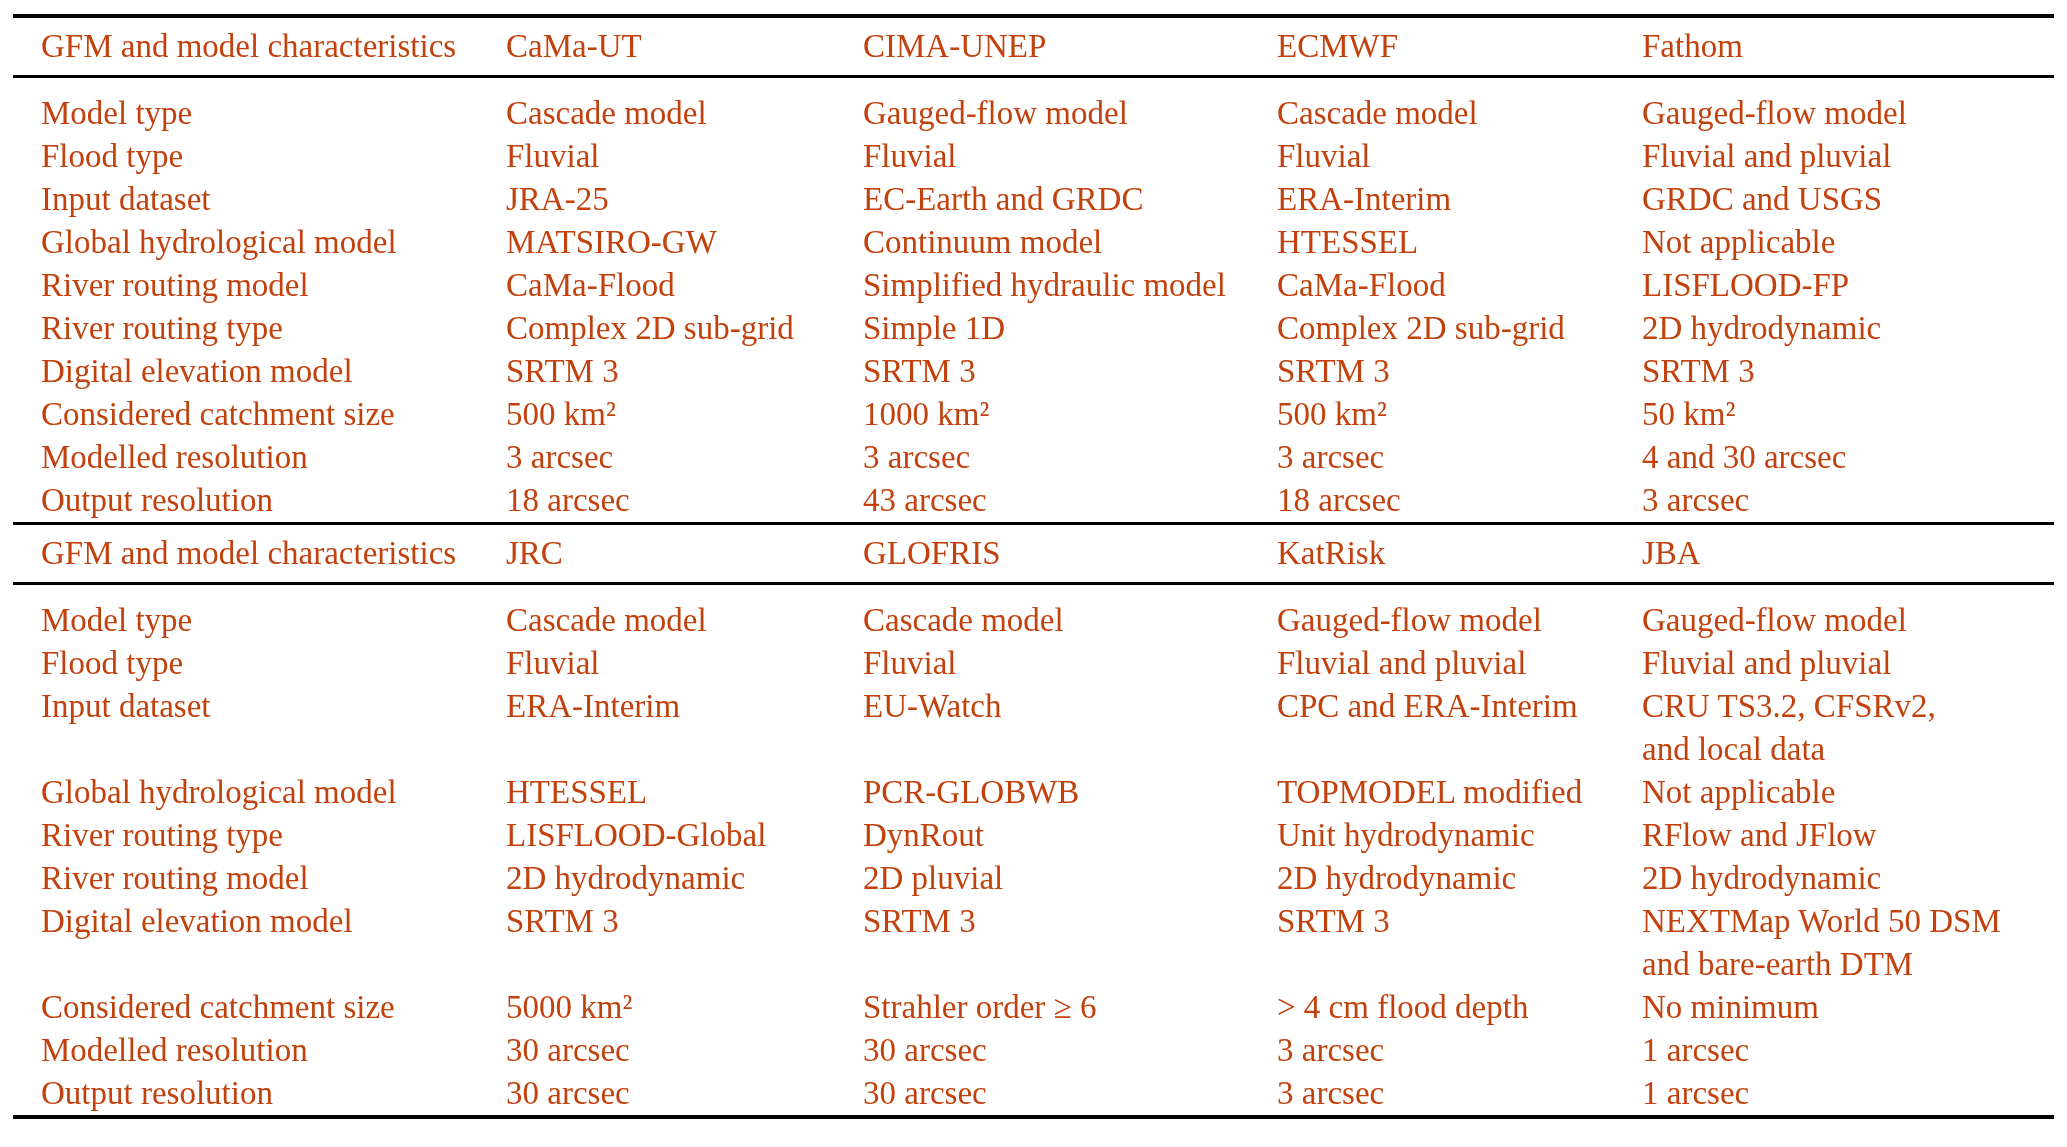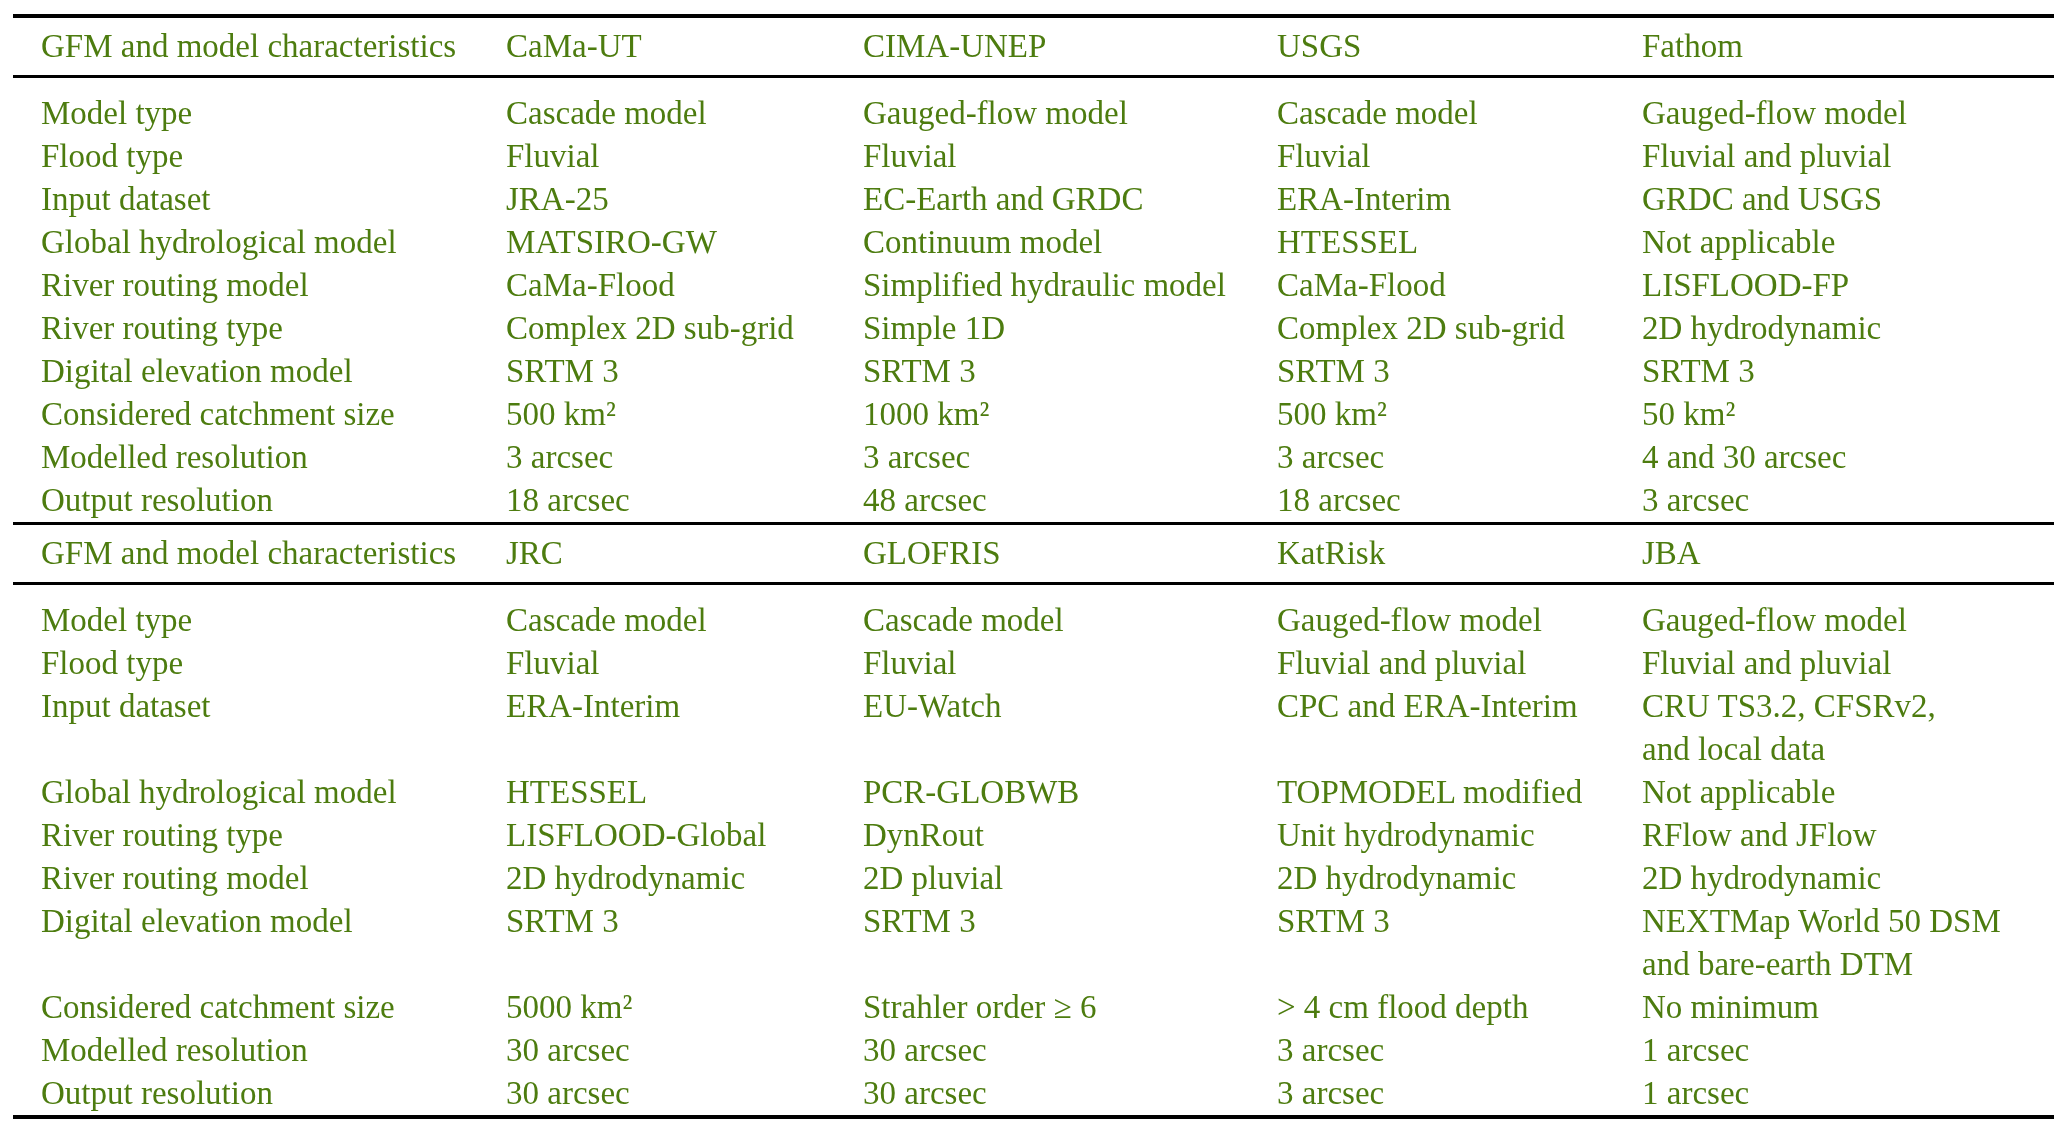--- a/index.html
+++ b/index.html
@@ -1,21 +1,21 @@
 <!DOCTYPE html>
 <html><head>
 <meta charset="utf-8">
 <style>
   html, body { margin: 0; padding: 0; background: #ffffff; }
   .page {
     position: relative;
     width: 2067px;
     height: 1147px;
     background: #ffffff;
-    color: #4d7c0f;
+    color: #c2410c;
     font-family: "Liberation Serif", "DejaVu Serif", serif;
     overflow: hidden;
     box-sizing: border-box;
     padding: 14px 13px 0 13px;
   }
   table.gfm {
     border-collapse: collapse;
     table-layout: fixed;
     width: 2041px;
     font-size: 33px;
@@ -54,21 +54,21 @@
         <col class="c2">
         <col class="c3">
         <col class="c4">
         <col class="c5">
       </colgroup>
     <thead>
       <tr>
         <th>GFM and model characteristics</th>
         <th>CaMa-UT</th>
         <th>CIMA-UNEP</th>
-        <th>USGS</th>
+        <th>ECMWF</th>
         <th>Fathom</th>
       </tr>
     </thead>
     <tbody>
       <tr>
         <td>Model type</td>
         <td>Cascade model</td>
         <td>Gauged-flow model</td>
         <td>Cascade model</td>
         <td>Gauged-flow model</td>
@@ -125,21 +125,21 @@
       <tr>
         <td>Modelled resolution</td>
         <td>3 arcsec</td>
         <td>3 arcsec</td>
         <td>3 arcsec</td>
         <td>4 and 30 arcsec</td>
       </tr>
       <tr>
         <td>Output resolution</td>
         <td>18 arcsec</td>
-        <td>48 arcsec</td>
+        <td>43 arcsec</td>
         <td>18 arcsec</td>
         <td>3 arcsec</td>
       </tr>
     </tbody>
   </table>
 
   <table class="gfm section-2">
     <colgroup>
         <col class="c1">
         <col class="c2">

